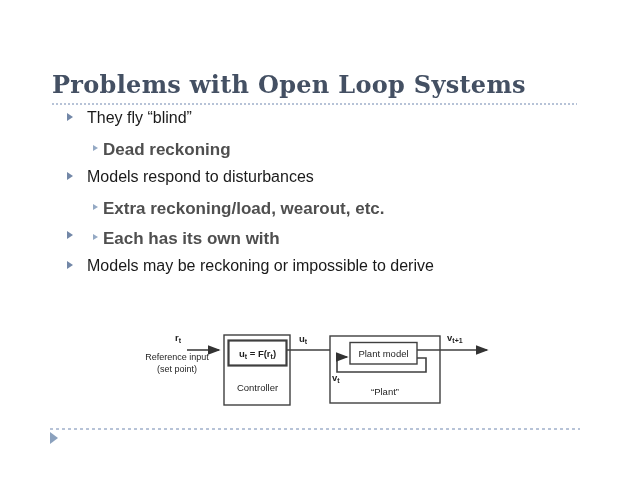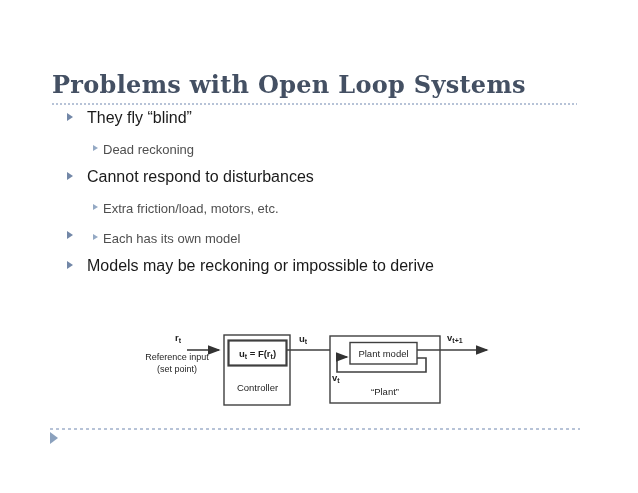--- a/index.html
+++ b/index.html
@@ -20,22 +20,22 @@
   .title-rule {
     position:absolute; left:52px; top:103px; width:525px; height:2px;
     background:repeating-linear-gradient(90deg, var(--dotted) 0 2px, transparent 2px 4px);
   }
   .bullets { position:absolute; left:66px; top:107px; width:520px; list-style:none; }
   .li1 {
     position:relative; padding-left:21px; font-size:16px; line-height:21px;
     color:var(--body-text); margin-bottom:13px; white-space:nowrap;
   }
   .li2 {
-    position:relative; padding-left:37px; font-size:13px; line-height:17px;
-    color:var(--sub-text); margin-bottom:8px; white-space:nowrap;
+    position:relative; padding-left:37px; font-size:17px; line-height:17px;
+    color:var(--sub-text); margin-bottom:8px; white-space:nowrap;font-weight:bold;
   }
   .tri { position:absolute; width:0; height:0; }
   .li1 > .tri {
     left:1px; top:6px;
     border-top:4.5px solid transparent; border-bottom:4.5px solid transparent;
     border-left:6.5px solid var(--bullet1);
   }
   .li2 > .tri {
     left:27px; top:4px;
     border-top:3.5px solid transparent; border-bottom:3.5px solid transparent;
@@ -74,32 +74,32 @@
     <li class="li1">
       <span class="tri"></span>
       <span>They fly “blind”</span>
     </li>
     <li class="li2">
       <span class="tri"></span>
       <span>Dead reckoning</span>
     </li>
     <li class="li1">
       <span class="tri"></span>
-      <span>Cannot respond to disturbances</span>
+      <span>Models respond to disturbances</span>
     </li>
     <li class="li2">
       <span class="tri"></span>
-      <span>Extra friction/load, motors, etc.</span>
+      <span>Extra reckoning/load, wearout, etc.</span>
     </li>
     <li class="li1">
       <span class="tri"></span>
     </li>
     <li class="li2">
       <span class="tri"></span>
-      <span>Each has its own model</span>
+      <span>Each has its own with</span>
     </li>
     <li class="li1">
       <span class="tri"></span>
       <span>Models may be reckoning or impossible to derive</span>
     </li>
   </ul>
 
   <svg class="diagram-svg" viewBox="0 0 638 493">
     <defs>
       <marker id="arrow" markerWidth="8" markerHeight="6" refX="7" refY="3" orient="auto">

